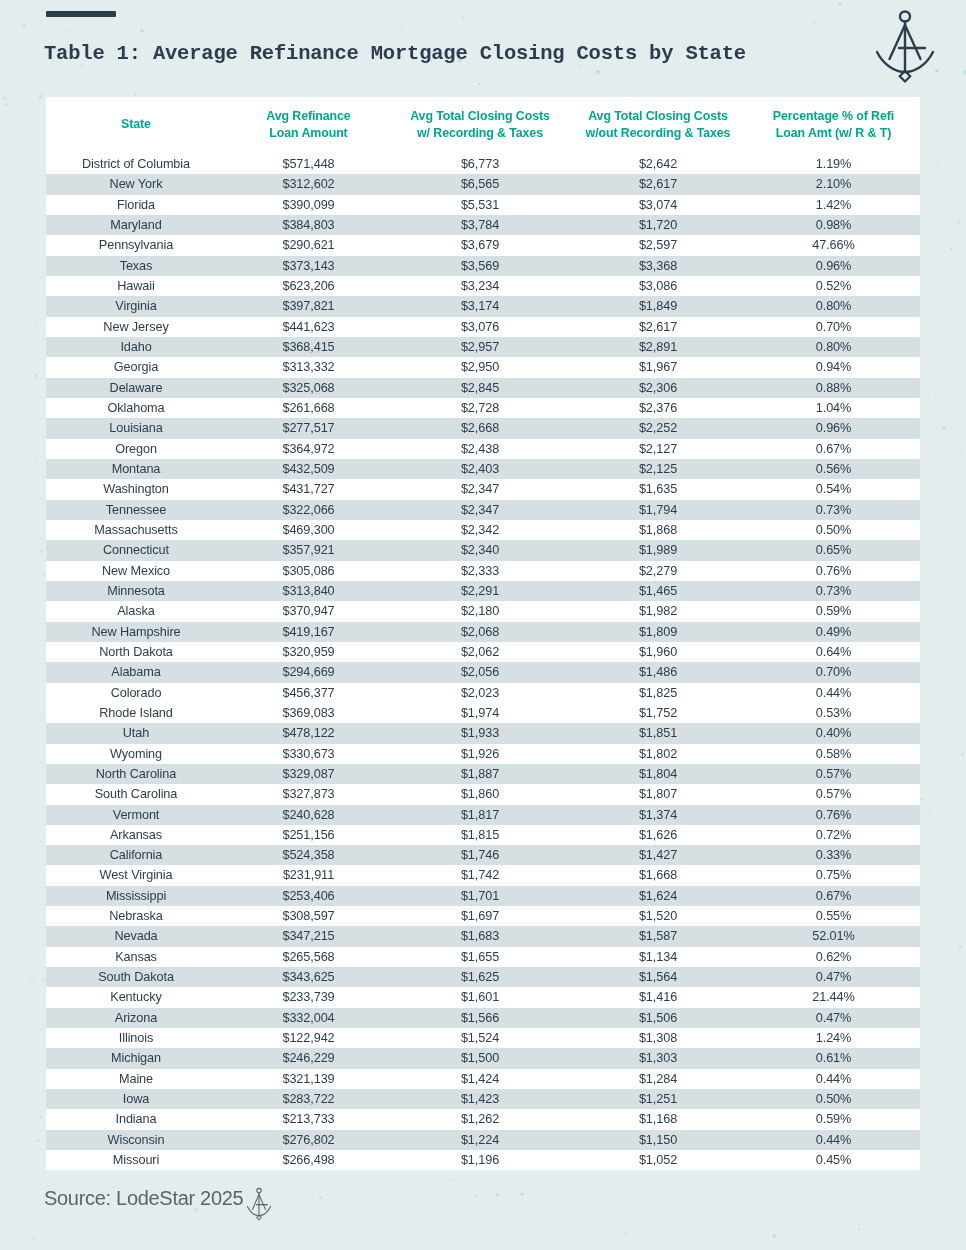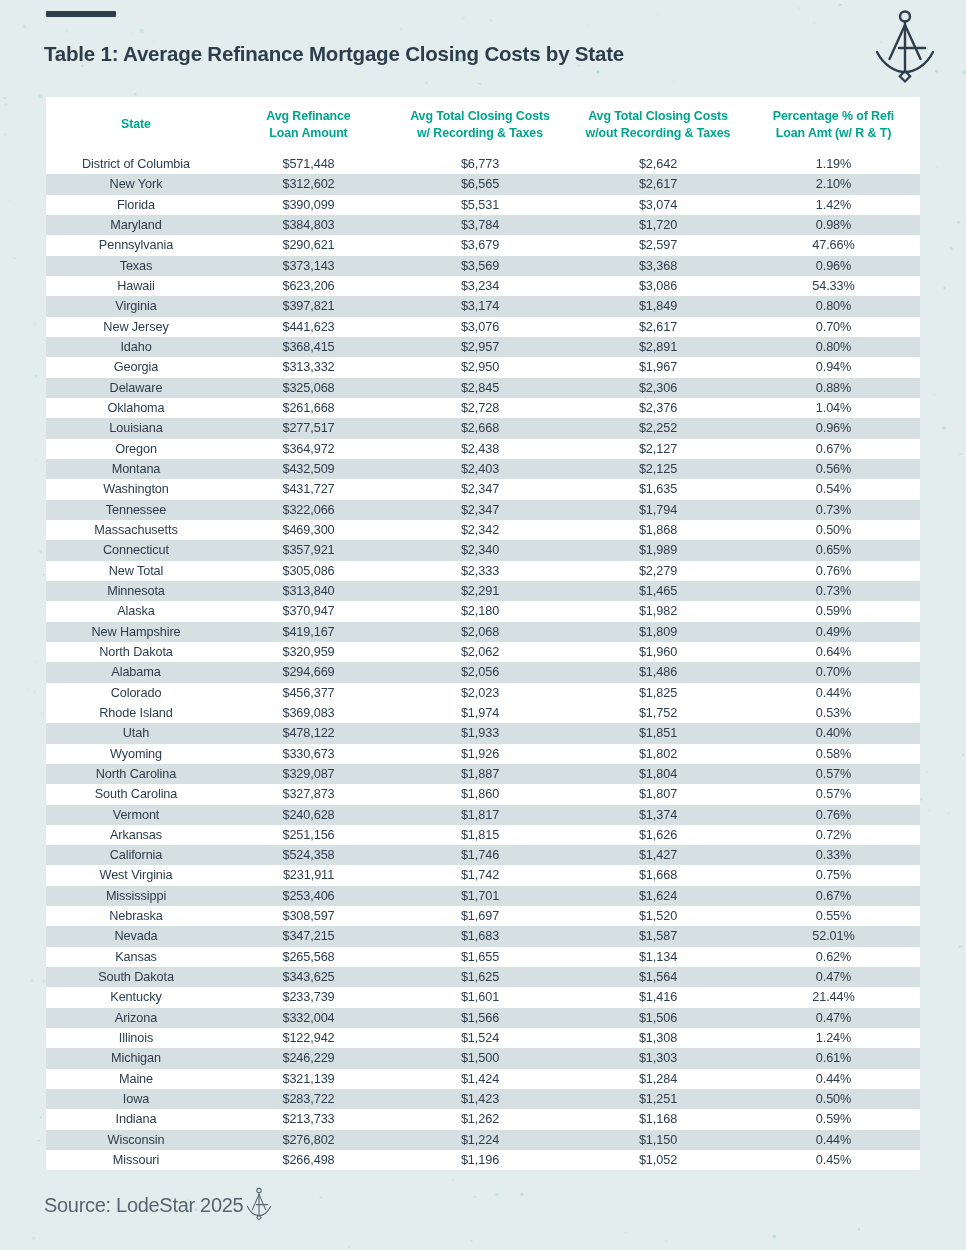--- a/index.html
+++ b/index.html
@@ -44,20 +44,21 @@
 
   .page-title {
     position: absolute;
     left: 44px;
     top: 42px;
     font-size: 20.5px;
     font-weight: bold;
     letter-spacing: -0.2px;
     color: #2e3d4d;
     white-space: nowrap;
+    font-family: Liberation Mono, monospace;
   }
 
   .brand-mark {
     position: absolute;
     right: 24px;
     top: 8px;
     width: 74px;
     height: 80px;
   }
 
@@ -107,21 +108,20 @@
 
   table.data tbody tr.odd  td { background: #ffffff; }
   table.data tbody tr.even td { background: #d6dfe1; }
 
   
   .footer {
     position: absolute;
     left: 44px;
     bottom: 27px;
     display: flex;
-    align-items: center;
     gap: 1px;
   }
 
   .footer-text {
     font-size: 20px;
     color: #57656f;
     letter-spacing: -0.3px;
     font-weight: normal;
   }
 
@@ -329,21 +329,21 @@
             <td>$373,143</td>
             <td>$3,569</td>
             <td>$3,368</td>
             <td>0.96%</td>
           </tr>
           <tr class="odd">
             <td>Hawaii</td>
             <td>$623,206</td>
             <td>$3,234</td>
             <td>$3,086</td>
-            <td>54.33%</td>
+            <td>0.52%</td>
           </tr>
           <tr class="even">
             <td>Virginia</td>
             <td>$397,821</td>
             <td>$3,174</td>
             <td>$1,849</td>
             <td>0.80%</td>
           </tr>
           <tr class="odd">
             <td>New Jersey</td>
@@ -423,21 +423,21 @@
             <td>0.50%</td>
           </tr>
           <tr class="even">
             <td>Connecticut</td>
             <td>$357,921</td>
             <td>$2,340</td>
             <td>$1,989</td>
             <td>0.65%</td>
           </tr>
           <tr class="odd">
-            <td>New Total</td>
+            <td>New Mexico</td>
             <td>$305,086</td>
             <td>$2,333</td>
             <td>$2,279</td>
             <td>0.76%</td>
           </tr>
           <tr class="even">
             <td>Minnesota</td>
             <td>$313,840</td>
             <td>$2,291</td>
             <td>$1,465</td>

